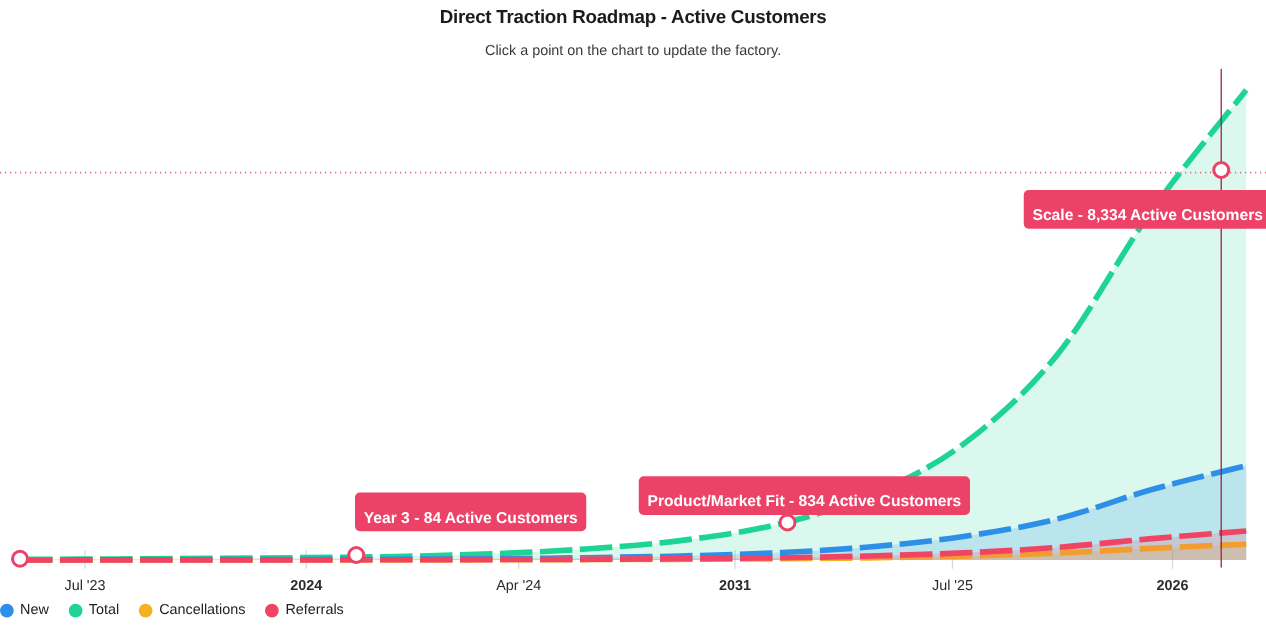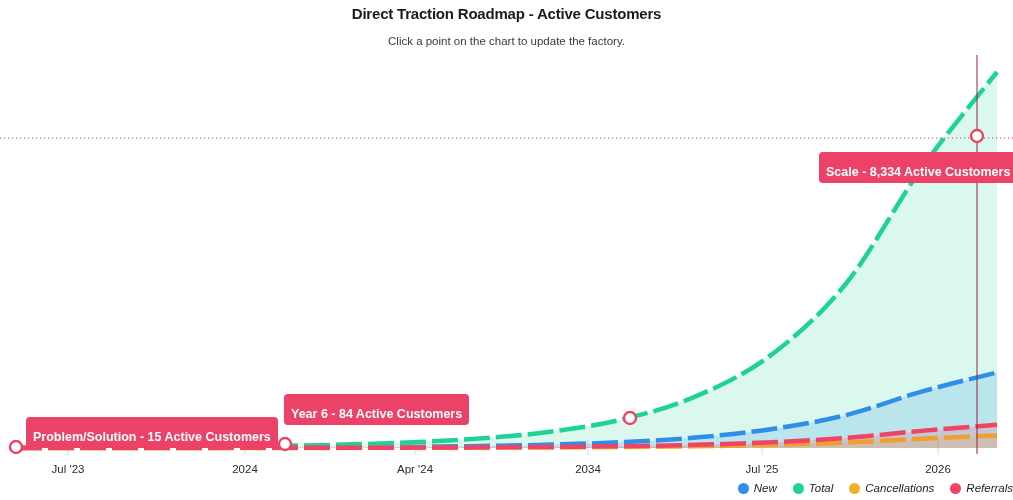--- a/index.html
+++ b/index.html
@@ -80,31 +80,30 @@
     height: 26px;
   }
   .x-tick {
     position: absolute;
     top: 8px;
     font-size: 11.5px;
     color: #2b2b2b;
     transform: translateX(-50%);
     white-space: nowrap;
   }
-  .x-tick.bold { font-weight: normal; }
+  .x-tick.bold { font-weight: bold; }
   .legend {
     position: absolute;
     left: 0;
     top: 482px;
     width: 1013px;
     display: flex;
-    justify-content: flex-end;
+    justify-content: flex-start;
     align-items: center;
     gap: 16px;
-    font-style: italic;
   }
   .legend-item {
     display: flex;
     align-items: center;
     gap: 5px;
     font-size: 11.5px;
     color: #222;
     cursor: pointer;
   }
   .legend-swatch {
@@ -141,29 +140,29 @@
         <line x1="0" x2="1013" y1="83" y2="83" stroke="#e8405f" stroke-width="1.4" stroke-dasharray="1 3" opacity="0.75"></line>
         <line x1="977" x2="977" y1="0" y2="399" stroke="#9b2340" stroke-width="1.2" opacity="0.85"></line>
         <circle cx="16" cy="392" r="6" fill="#ffffff" stroke="#ec4268" stroke-width="2.4"></circle>
         <circle cx="285" cy="389" r="6" fill="#ffffff" stroke="#ec4268" stroke-width="2.4"></circle>
         <circle cx="630" cy="363" r="6" fill="#ffffff" stroke="#ec4268" stroke-width="2.4"></circle>
         <circle cx="977" cy="81" r="6" fill="#ffffff" stroke="#ec4268" stroke-width="2.4"></circle>
       </svg>
   </div>
 
 
-  <div class="annotation" id="ann-0" style="left: 10px; top: 417px;">Problem/Solution - 15 Active Customers</div>
-  <div class="annotation" id="ann-1" style="left: 268px; top: 394px;">Year 6 - 84 Active Customers</div>
+  <div class="annotation" id="ann-1" style="left: 268px; top: 394px;">Year 3 - 84 Active Customers</div>
+  <div class="annotation" id="ann-2" style="left: 495px; top: 381px;">Product/Market Fit - 834 Active Customers</div>
   <div class="annotation" id="ann-3" style="left: 803px; top: 152px;">Scale - 8,334 Active Customers</div>
 
   <div class="x-axis" id="x-axis">
       <div class="x-tick" style="left: 68px;">Jul '23</div>
       <div class="x-tick bold" style="left: 245px;">2024</div>
       <div class="x-tick" style="left: 415px;">Apr '24</div>
-      <div class="x-tick bold" style="left: 588px;">2034</div>
+      <div class="x-tick bold" style="left: 588px;">2031</div>
       <div class="x-tick" style="left: 762px; text-align: right;">Jul '25</div>
       <div class="x-tick bold" style="left: 938px;">2026</div>
     </div>
 
   <div class="legend" id="legend">
       <div class="legend-item">
         <span class="legend-swatch" style="background: rgb(46, 143, 232);"></span>
         <span>New</span>
       </div>
       <div class="legend-item">

